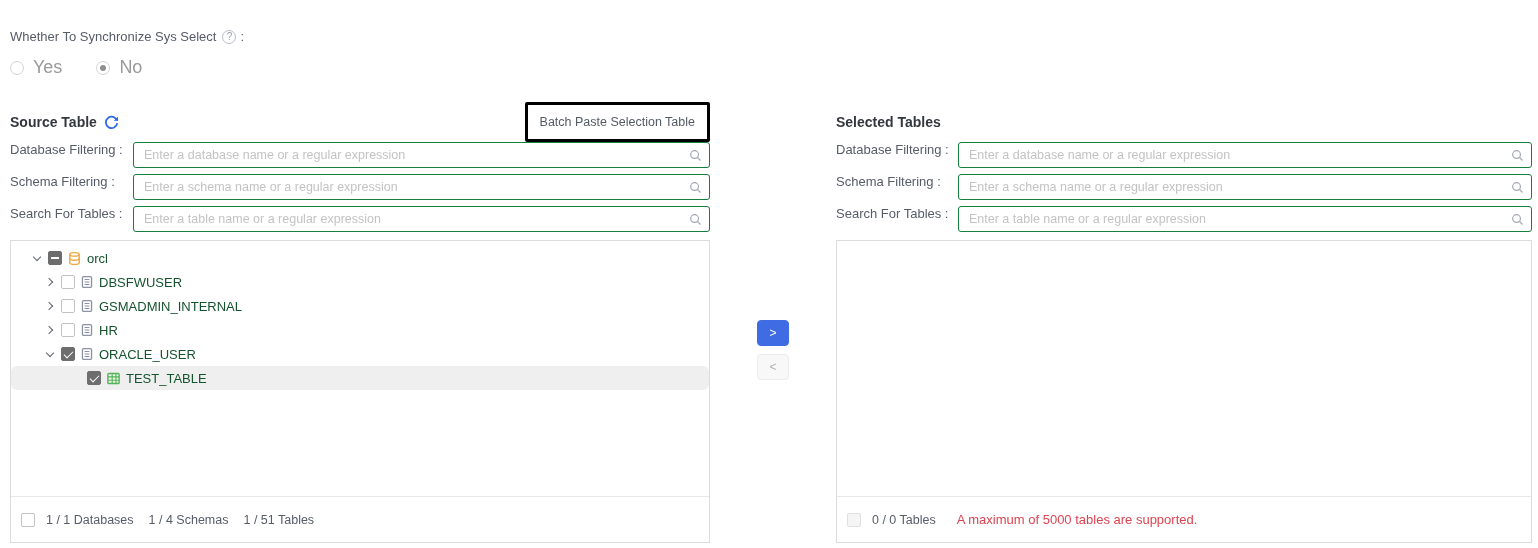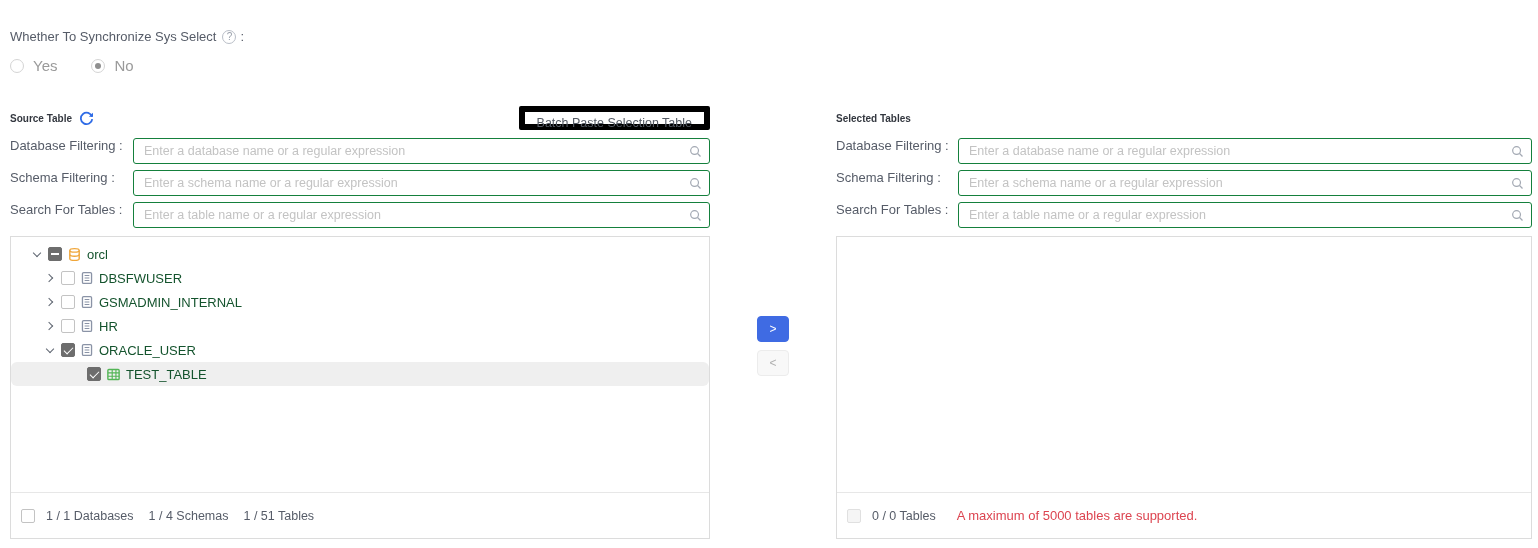--- a/index.html
+++ b/index.html
@@ -12,33 +12,33 @@
   
   .sys-row { margin-top:21px; display:flex; align-items:center; font-size:13px; color:#565c68; }
   .help-icon { width:14px; height:14px; border:1px solid #b9bec7; border-radius:50%;
                color:#9aa0ab; font-size:10px; line-height:12px; text-align:center;
                margin:0 4px 0 6px; display:inline-block; }
   .radio-row { margin-top:13px; display:flex; align-items:center; }
   .radio { width:14px; height:14px; border:1px solid #d4d4d4; border-radius:50%;
            background:#fff; position:relative; flex:0 0 auto; }
   .radio.selected::after { content:''; position:absolute; left:3px; top:3px; width:6px; height:6px;
                            border-radius:50%; background:#8f8f8f; }
-  .radio-label { font-size:15px; color:#9a9a9a; margin:0 34px 0 9px; }
+  .radio-label { font-size:18px; color:#9a9a9a; margin:0 34px 0 9px; }
   .radio-label.last { margin-right:0; }
 
   
   .columns { display:flex; margin-top:32px; position:relative; }
   .col-left  { width:700px; flex:0 0 auto; }
   .col-right { width:696px; flex:0 0 auto; margin-left:126px; }
 
   .panel-header { height:24px; display:flex; align-items:center; justify-content:space-between; }
   .panel-title-wrap { display:flex; align-items:center; }
-  .panel-title { font-size:10px; font-weight:bold; color:#33373f; }
+  .panel-title { font-size:14px; font-weight:bold; color:#33373f; }
   .refresh-icon { margin-left:7px; display:inline-flex; cursor:pointer; }
-  .batch-btn { height:24px; padding:0 12px; background:#fff; border:6px solid #000000;
+  .batch-btn { height:40px; padding:0 12px; background:#fff; border:3px solid #000000;
                border-radius:2px; font-size:12.5px; color:#555b65; line-height:22px; cursor:pointer; }
 
   .filter-row { display:flex; align-items:flex-start; margin-top:8px; }
   .filter-row + .filter-row { margin-top:6px; }
   .filter-label { width:123px; flex:0 0 auto; font-size:13px; color:#565c68; }
   .col-right .filter-label { width:122px; }
   .input-wrap { flex:1; position:relative; }
   .filter-input { width:100%; height:26px; border:1px solid #15803d; border-radius:3px;
                   padding:0 26px 0 10px; font-size:12.5px; color:#333;
                   font-family:"Liberation Sans","DejaVu Sans",sans-serif; outline:none; }

